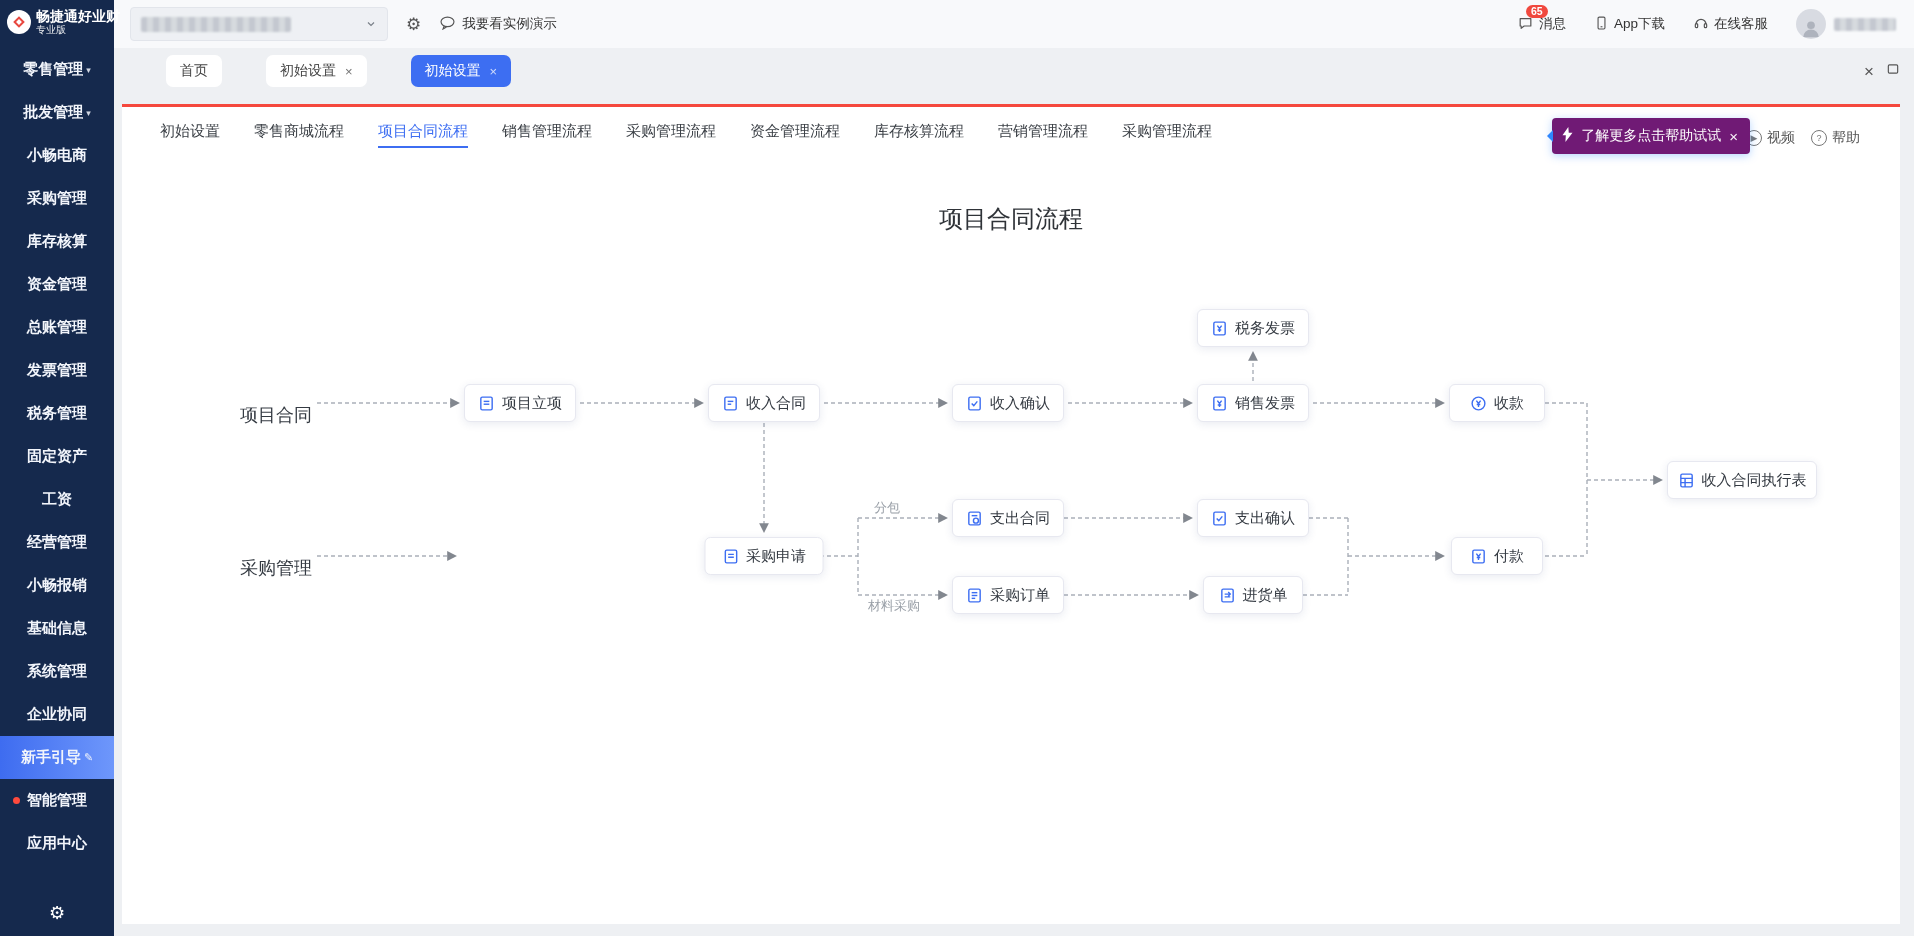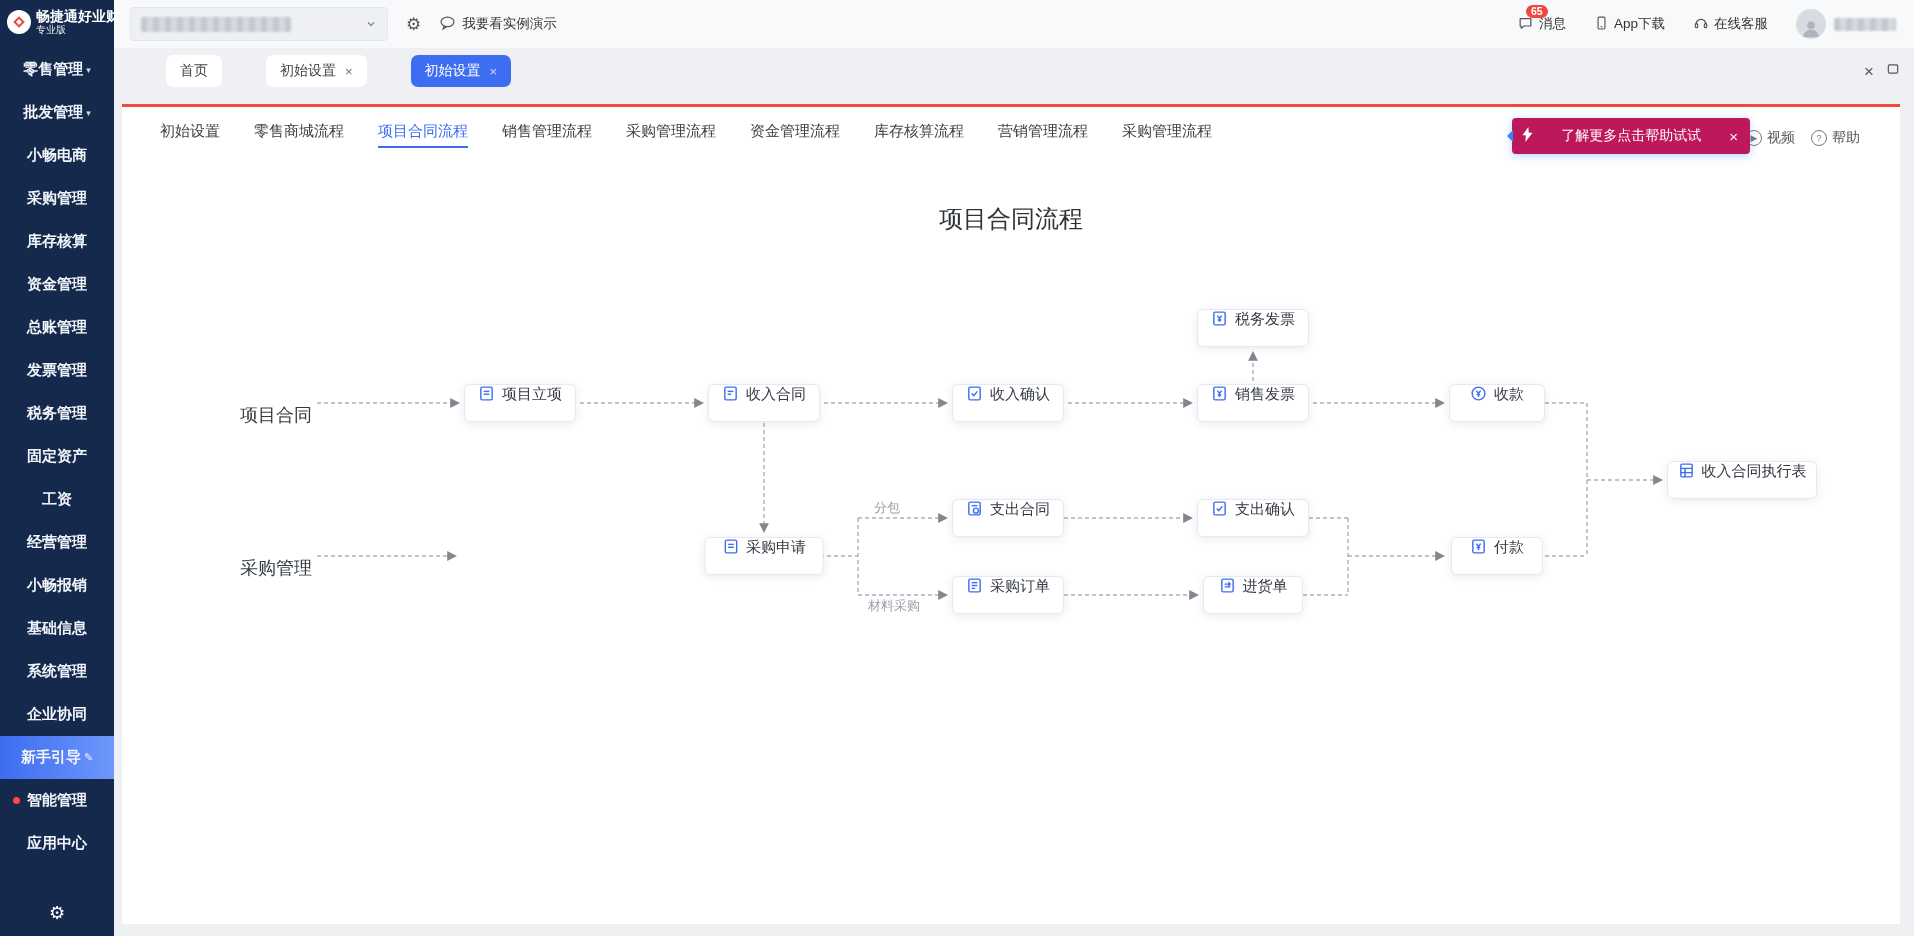--- a/index.html
+++ b/index.html
@@ -62,38 +62,38 @@
   .nav-tabs { display:flex; gap:34px; height:48px; align-items:stretch; padding-left:38px; font-size:15px; color:#3a3f45; }
   .nav-tab { display:flex; align-items:center; cursor:pointer; position:relative; }
   .nav-tab.active { color:#3d6ef2; }
   .nav-tab.active::after { content:""; position:absolute; left:0; right:0; bottom:7px; height:2px; background:#3d6ef2; }
 
   .panel-actions { position:absolute; top:22px; right:40px; display:flex; align-items:center; gap:16px;
     font-size:14px; color:#555; z-index:1; }
   .pa-item { display:flex; align-items:center; gap:5px; cursor:pointer; }
   .circ-icon { width:16px; height:16px; border:1px solid #777; border-radius:50%; display:inline-flex;
     align-items:center; justify-content:center; font-size:9px; color:#777; }
-  .help-banner { position:absolute; top:11px; right:150px; height:36px; background:#be185d; color:#fff;
-    border-radius:4px; display:flex; align-items:center; gap:28px; padding:0 12px 0 10px; font-size:14px;
+  .help-banner { position:absolute; top:11px; right:150px; height:36px; background:#701a75; color:#fff;
+    border-radius:4px; display:flex; align-items:center; gap:8px; padding:0 12px 0 10px; font-size:14px;
     z-index:2; box-shadow:0 2px 8px rgba(47,134,254,.35); cursor:pointer; }
   .help-banner::before { content:""; position:absolute; left:-5px; top:12px;
     border-top:6px solid transparent; border-bottom:6px solid transparent; border-right:6px solid #2f86fe; }
   .banner-close { font-size:15px; opacity:.95; }
 
   .flow-title { position:absolute; top:96px; left:0; right:0; text-align:center;
     font-size:24px; font-weight:500; color:#2f3338; }
 
   .flow { position:absolute; inset:0; }
   .flow svg.edges-svg { position:absolute; left:0; top:0; }
   .edge { stroke:#aab0b9; stroke-width:1.4; stroke-dasharray:4 3; fill:none; }
   .edge-label { font-size:13px; fill:#9aa0a8; text-anchor:middle; }
 
   .fnode { position:absolute; transform:translate(-50%,-50%); height:38px; background:#fff;
     border:1px solid #e7e8f0; border-radius:6px; box-shadow:0 2px 8px rgba(40,60,120,.10);
-    display:flex; justify-content:center; gap:7px; font-size:15px; color:#343a42;
+    display:flex; align-items:center; justify-content:center; gap:7px; font-size:15px; color:#343a42;
     white-space:nowrap; cursor:pointer; }
   .nicon { display:flex; }
   .row-label { position:absolute; transform:translate(-50%,-50%); font-size:18px; font-weight:500; color:#343a42;margin-top:12px; }
 </style>
 </head>
 <body>
 
 <div class="app">
 
   <aside class="sidebar">

